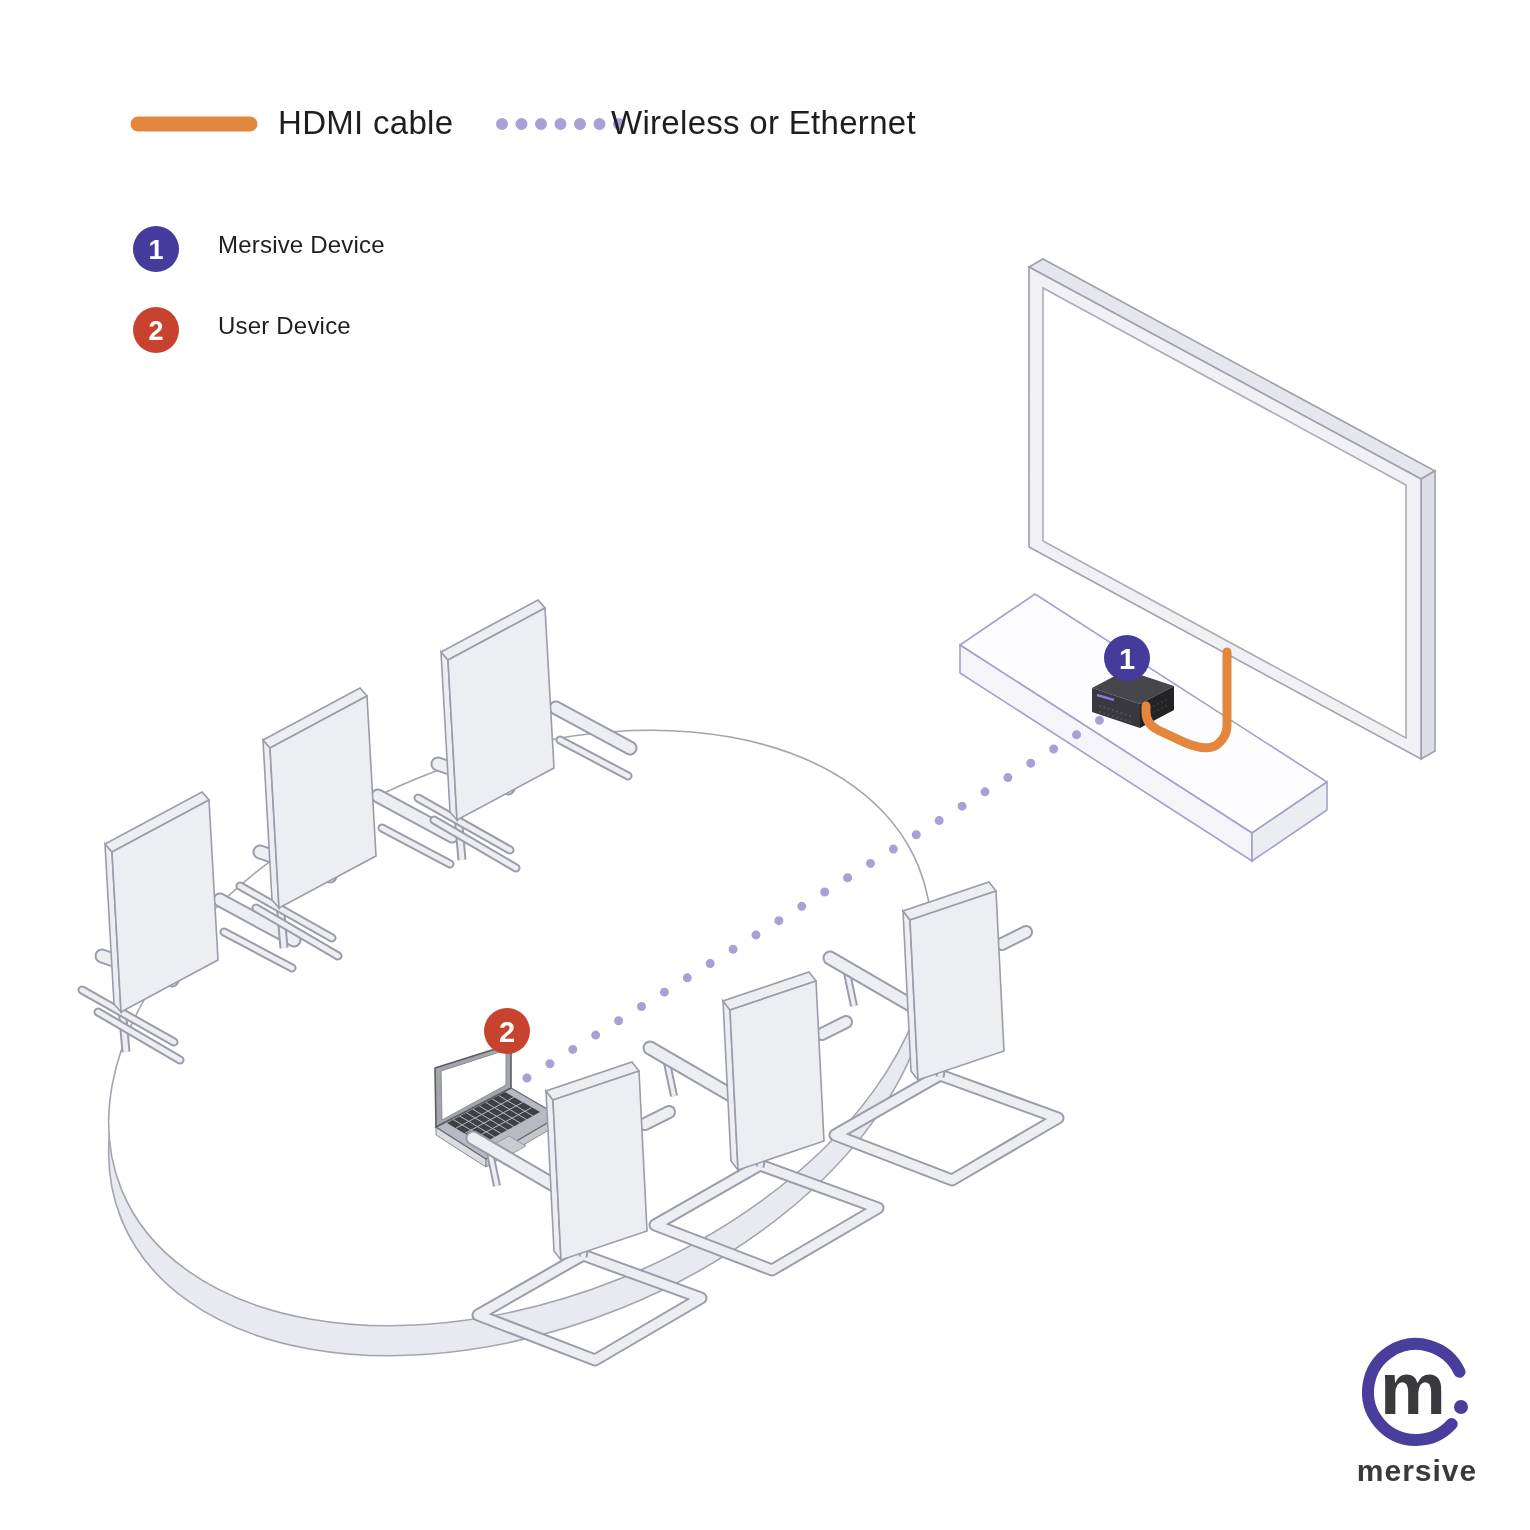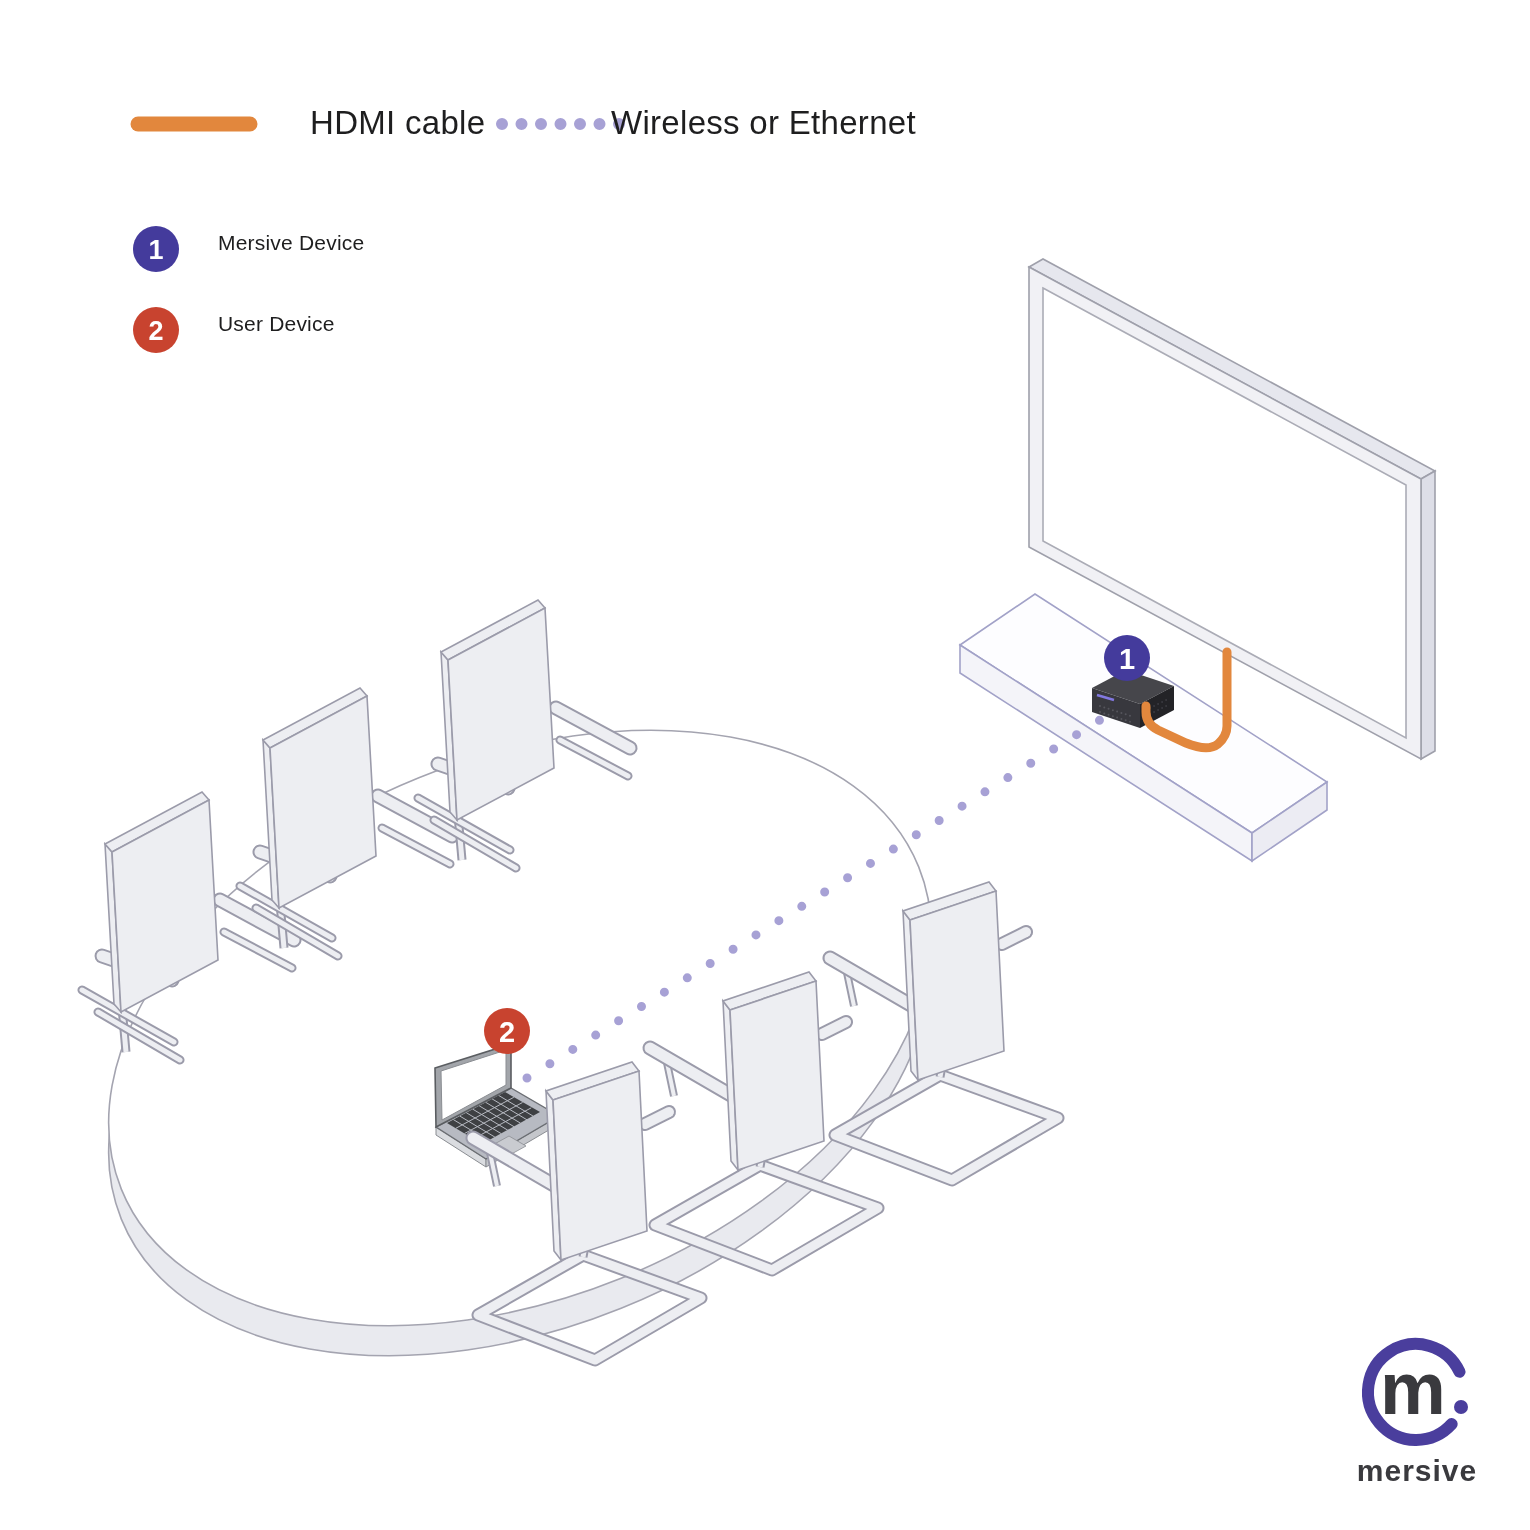--- a/index.html
+++ b/index.html
@@ -3,21 +3,21 @@
 <meta charset="utf-8">
 <style>
   html,body{margin:0;padding:0;background:#ffffff;}
   #canvas{
     position:relative;width:1530px;height:1530px;background:#ffffff;overflow:hidden;
     font-family:"Liberation Sans", sans-serif;color:#1e1e1f;
   }
   #scene-svg{position:absolute;left:0;top:0;}
   .abs{position:absolute;}
   .legend-label{font-size:33px;font-weight:500;letter-spacing:.3px;color:#1e1e1f;white-space:nowrap;}
-  .key-label{font-size:21px;font-weight:500;letter-spacing:.2px;color:#1e1e1f;white-space:nowrap;}
+  .key-label{font-size:24px;font-weight:500;letter-spacing:.2px;color:#1e1e1f;white-space:nowrap;}
   .badge-num{font-size:27px;font-weight:bold;fill:#ffffff;text-anchor:middle;
     font-family:"Liberation Sans",sans-serif;}
   .scene-badge-num{font-size:29px;font-weight:bold;fill:#ffffff;text-anchor:middle;
     font-family:"Liberation Sans",sans-serif;}
   .logo-m{font-size:74px;font-weight:bold;fill:#3a3a3e;text-anchor:middle;
     font-family:"Liberation Sans",sans-serif;}
   .logo-word{font-size:30px;font-weight:bold;letter-spacing:1px;fill:#3a3a3e;text-anchor:middle;
     font-family:"Liberation Sans",sans-serif;}
   
   .lineart{stroke:#9b9baa;stroke-width:1.6;}
@@ -144,21 +144,21 @@
       <circle cx="1461" cy="1407" r="7" fill="#4A3E9D"></circle>
       <text x="1413" y="1414" class="logo-m">m</text>
       <text x="1417" y="1481" class="logo-word">mersive</text>
     </g>
   </svg>
 
   <div>
     <svg class="abs" style="left:128px;top:110px;" width="132" height="28">
       <line x1="10" y1="14" x2="122" y2="14" stroke-width="15" stroke-linecap="round" stroke="#E2873D"></line>
     </svg>
-    <div class="abs legend-label" style="left:278px;top:104px;margin-left:32px;">HDMI cable</div>
+    <div class="abs legend-label" style="left:278px;top:104px;">HDMI cable</div>
     <svg class="abs" style="left:492px;top:110px;" width="136" height="28">
       <line x1="10" y1="14" x2="128" y2="14" stroke-width="12" stroke-dasharray="0 19.5" stroke-linecap="round" stroke="#A7A1D5"></line>
     </svg>
     <div class="abs legend-label" style="left:611px;top:104px;">Wireless or Ethernet</div>
   </div>
 
   <div>
     <svg class="abs" style="left:132px;top:225px;" width="48" height="48">
       <circle cx="24" cy="24" r="23" fill="#443B9C"></circle>
       <text x="24" y="33.5" class="badge-num">1</text>

